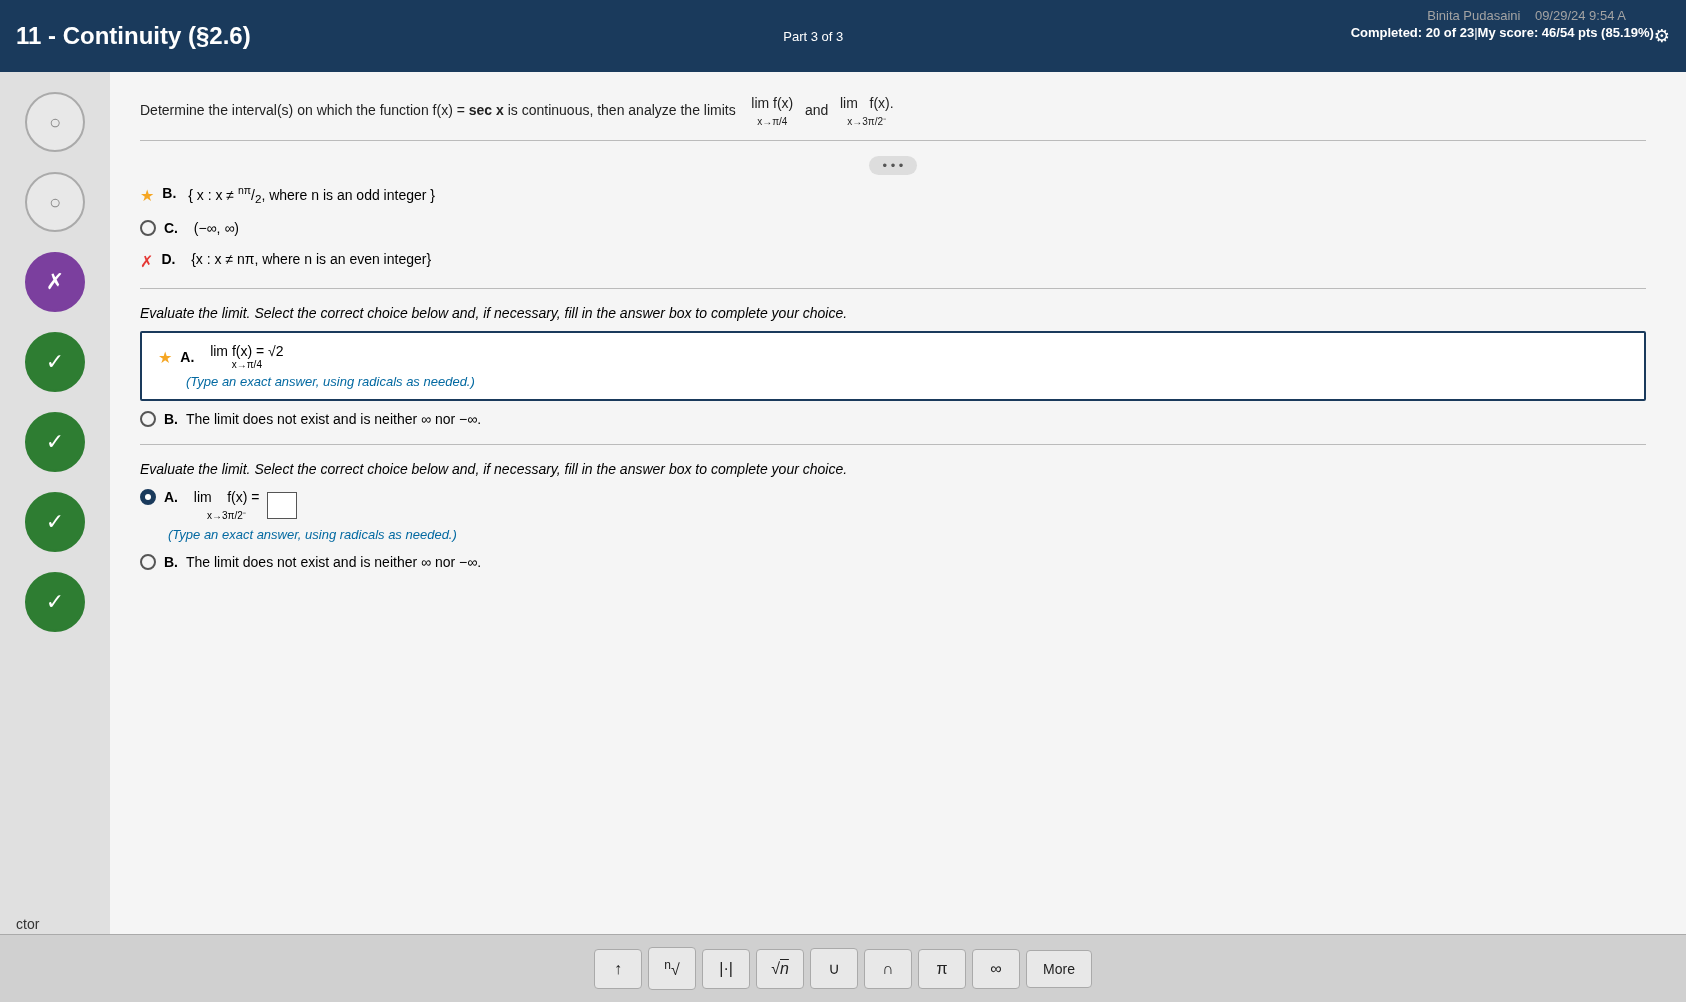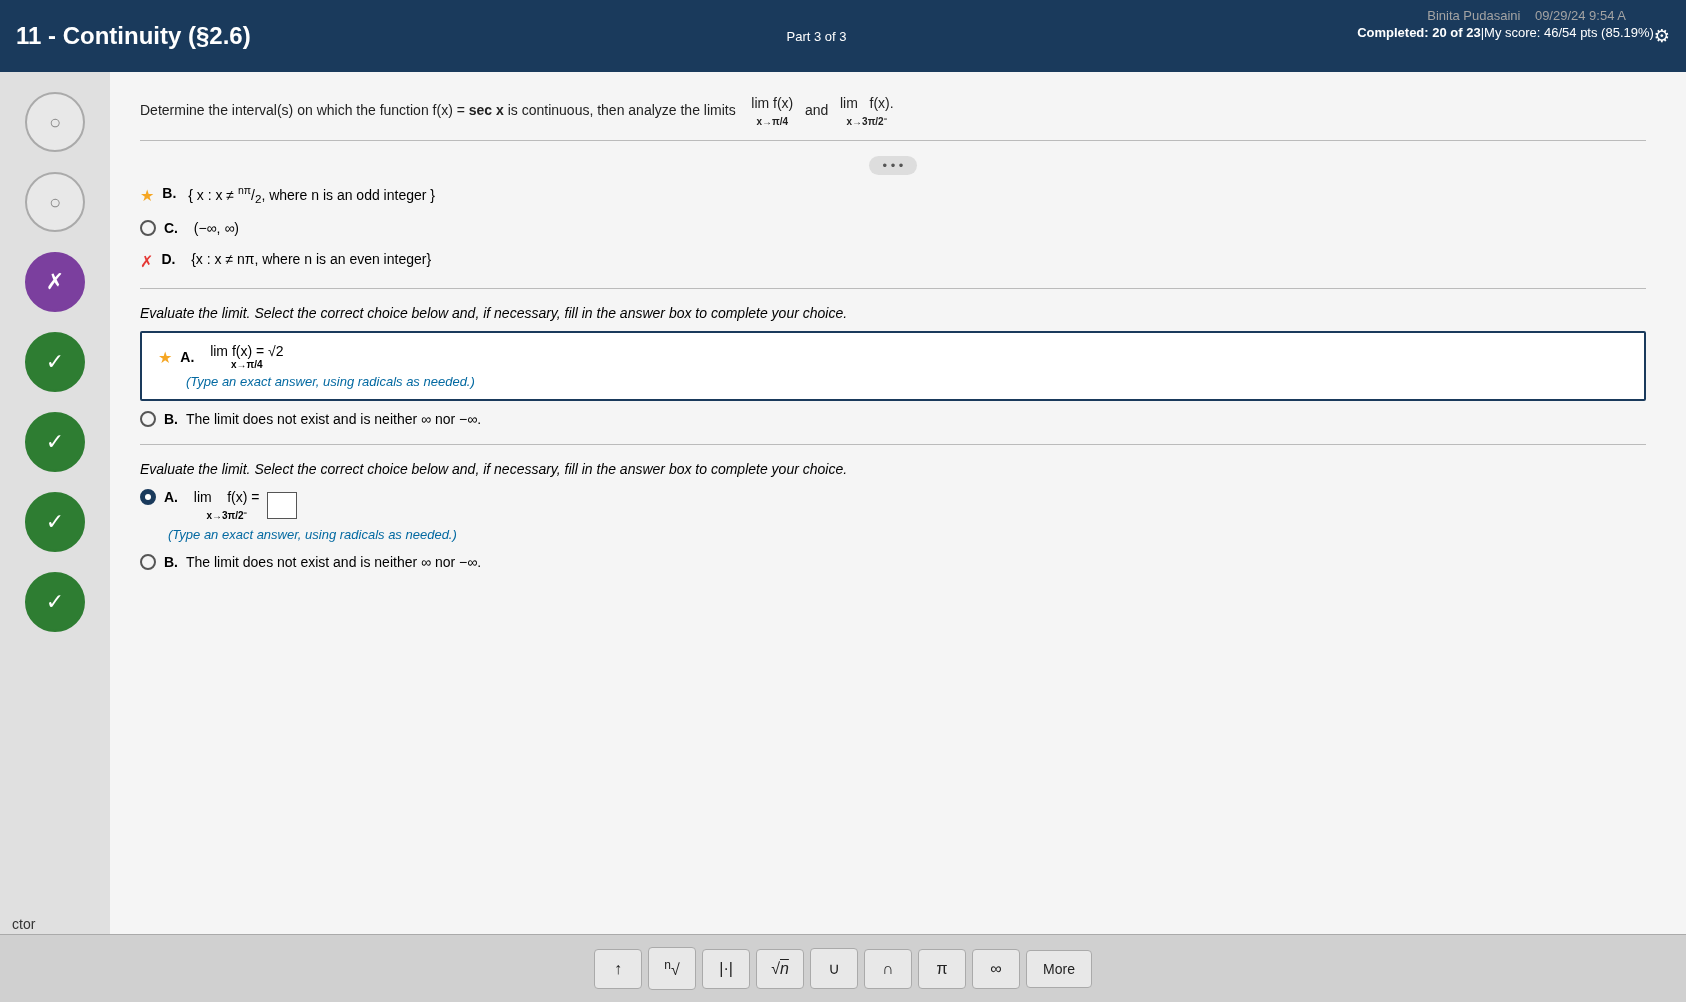--- a/index.html
+++ b/index.html
@@ -38,21 +38,21 @@
       font-size: 13px;
     }
     .header-right {
       display: flex;
       font-size: 13px;
     }
     .header-right .completed {
       font-weight: bold;
     }
     .header-right .score {
-      font-weight: normal;
+      font-weight: bold;
     }
     .header-user {
       position: absolute;
       top: 8px;
       right: 60px;
       font-size: 13px;
       color: #a3a3a3;
     }
     .gear-icon {
       color: white;
@@ -220,34 +220,33 @@
     .bottom-note {
       font-size: 13px;
       color: #0369a1;
       font-style: italic;
       margin-top: 4px;
       margin-left: 28px;
     }
     .ctor-label {
       position: fixed;
       bottom: 68px;
-      left: 0;
+      left: 16px;
       font-size: 14px;
       color: #333;
-      padding: 2px 12px;
+      padding: 2px 0;
     }
     .limit-notation {
       display: inline-block;
       vertical-align: middle;
     }
     .limit-sub {
       display: block;
       font-size: 10px;
       text-align: center;
-      font-weight: bold;
     }
   </style>
 </head>
 <body>
 
 <div class="header">
   <div class="header-left">11 - Continuity (§2.6)</div>
   <div class="header-center">
     <div class="question-part">Part 3 of 3</div>
   </div>

